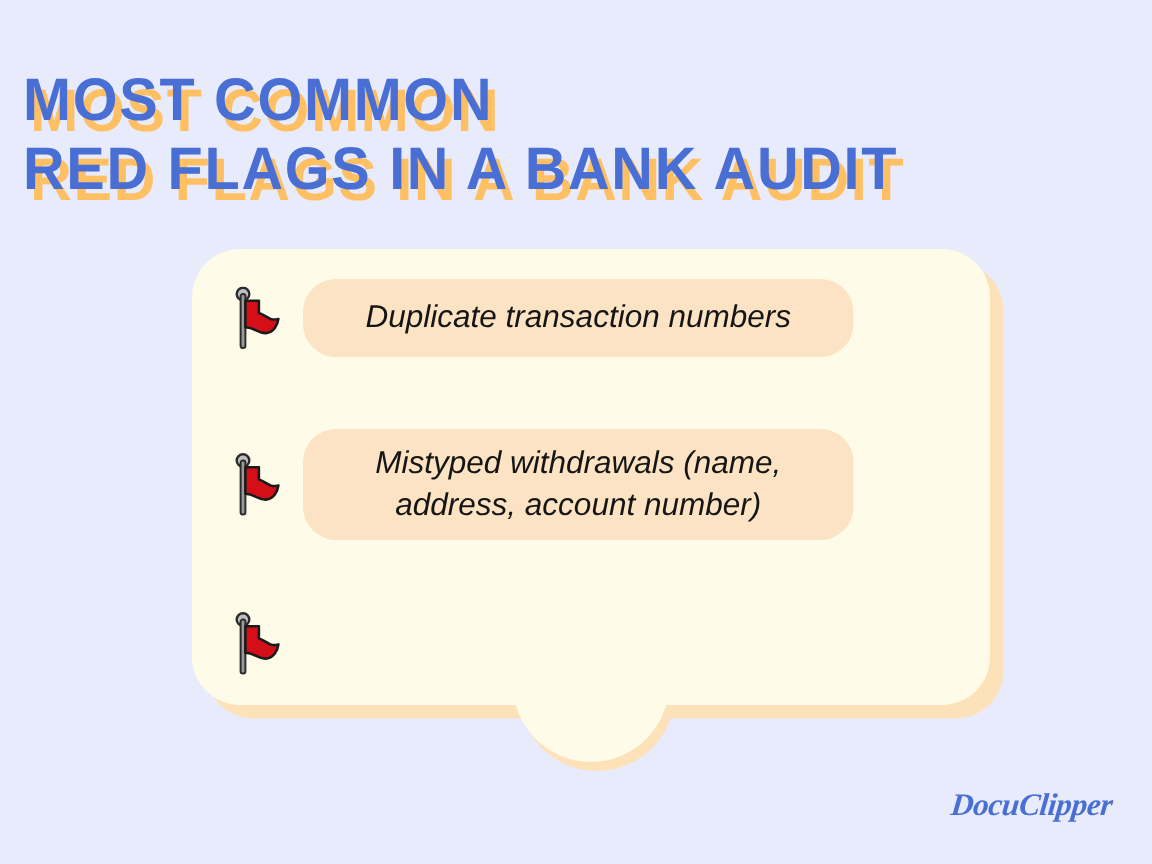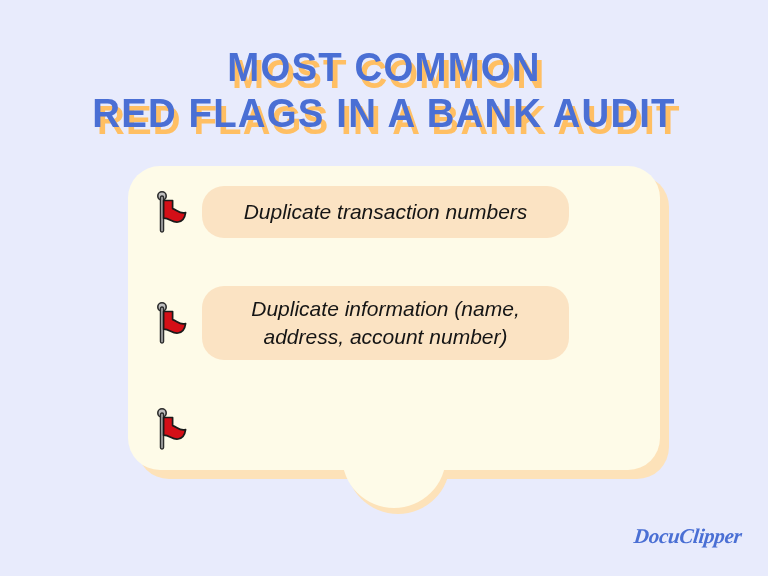--- a/index.html
+++ b/index.html
@@ -19,21 +19,20 @@
     height: 576px;
     background: #e8ebfc;
   }
 
   
   .title-block {
     position: absolute;
     top: 44px;
     left: 0;
     width: 768px;
-    text-align: center;
   }
   .title-line {
     font-family: "Liberation Sans Narrow", "Liberation Sans", sans-serif;
     font-weight: bold;
     font-size: 40px;
     letter-spacing: 1.2px;
     line-height: 46px;
     color: #4a6fd4;
     text-transform: uppercase;
     text-shadow: 5px 7px 0 #ffbf63;
@@ -177,21 +176,21 @@
         </div>
       </div>
 
       <div class="row">
         <svg class="flag-icon" viewBox="0 0 34 42">
           <circle cx="8" cy="5" r="4.2" fill="#bfbfbf" stroke="#2b2b2b" stroke-width="1.6"></circle>
           <rect x="6.4" y="5" width="3.2" height="36" rx="1.5" fill="#9a9a9a" stroke="#2b2b2b" stroke-width="1.3"></rect>
           <path d="M9.6 9.5 L9.6 27.2 C16 27.2 18 31.8 24 31 C28.4 30.4 31 26 31.6 21.6 C25.6 23.6 23 18.6 18.6 17.6 C18.6 13.4 18.6 11 18.6 9.5 Z" fill="#d40f17" stroke="#1a1a1a" stroke-width="1.7" stroke-linejoin="round"></path>
         </svg>
         <div class="pill">
-          <span class="pill-text">Duplicate information (name, address, account number)</span>
+          <span class="pill-text">Mistyped withdrawals (name, address, account number)</span>
         </div>
       </div>
 
       <div class="row">
         <svg class="flag-icon" viewBox="0 0 34 42">
           <circle cx="8" cy="5" r="4.2" fill="#bfbfbf" stroke="#2b2b2b" stroke-width="1.6"></circle>
           <rect x="6.4" y="5" width="3.2" height="36" rx="1.5" fill="#9a9a9a" stroke="#2b2b2b" stroke-width="1.3"></rect>
           <path d="M9.6 9.5 L9.6 27.2 C16 27.2 18 31.8 24 31 C28.4 30.4 31 26 31.6 21.6 C25.6 23.6 23 18.6 18.6 17.6 C18.6 13.4 18.6 11 18.6 9.5 Z" fill="#d40f17" stroke="#1a1a1a" stroke-width="1.7" stroke-linejoin="round"></path>
         </svg>
       </div>

